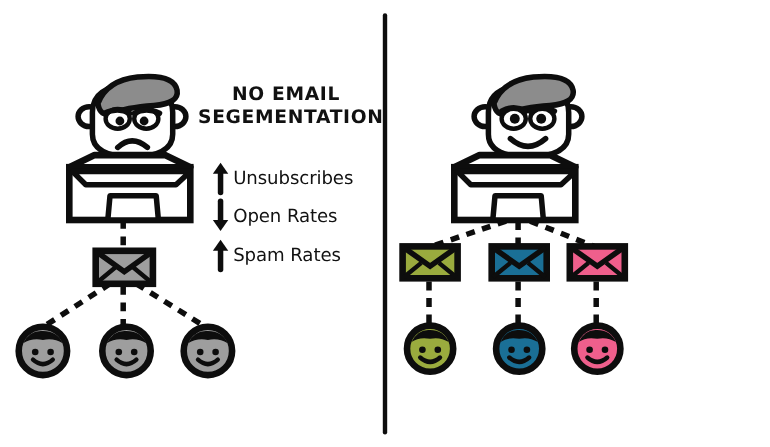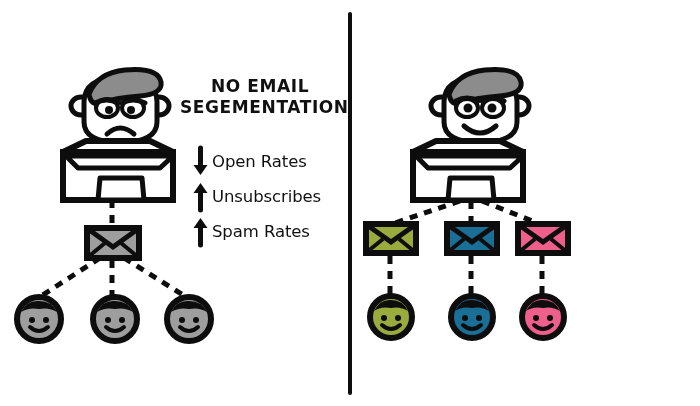--- a/index.html
+++ b/index.html
@@ -139,34 +139,34 @@
       </div>
     </div>
 
     <div class="title" id="title-left">NO EMAIL
 SEGEMENTATION</div>
 
     <div class="metrics" id="metrics-left">
       <div class="metric-row">
         <span class="metric-arrow">
           <svg width="17" height="29" viewBox="0 0 17 29">
+              <path d="M8.5 28 L8.5 8" stroke="#0d0d0d" stroke-width="5" stroke-linecap="round"></path>
+              <path d="M1.5 11 L8.5 1 L15.5 11 Z" fill="#0d0d0d"></path>
+            </svg>
+        </span>
+        <span class="metric-label">Unsubscribes</span>
+      </div>
+      <div class="metric-row">
+        <span class="metric-arrow">
+          <svg width="17" height="29" viewBox="0 0 17 29">
               <path d="M8.5 1 L8.5 21" stroke="#0d0d0d" stroke-width="5" stroke-linecap="round"></path>
               <path d="M1.5 18 L8.5 28 L15.5 18 Z" fill="#0d0d0d"></path>
             </svg>
         </span>
         <span class="metric-label">Open Rates</span>
-      </div>
-      <div class="metric-row">
-        <span class="metric-arrow">
-          <svg width="17" height="29" viewBox="0 0 17 29">
-              <path d="M8.5 28 L8.5 8" stroke="#0d0d0d" stroke-width="5" stroke-linecap="round"></path>
-              <path d="M1.5 11 L8.5 1 L15.5 11 Z" fill="#0d0d0d"></path>
-            </svg>
-        </span>
-        <span class="metric-label">Unsubscribes</span>
       </div>
       <div class="metric-row">
         <span class="metric-arrow">
           <svg width="17" height="29" viewBox="0 0 17 29">
               <path d="M8.5 28 L8.5 8" stroke="#0d0d0d" stroke-width="5" stroke-linecap="round"></path>
               <path d="M1.5 11 L8.5 1 L15.5 11 Z" fill="#0d0d0d"></path>
             </svg>
         </span>
         <span class="metric-label">Spam Rates</span>
       </div>

